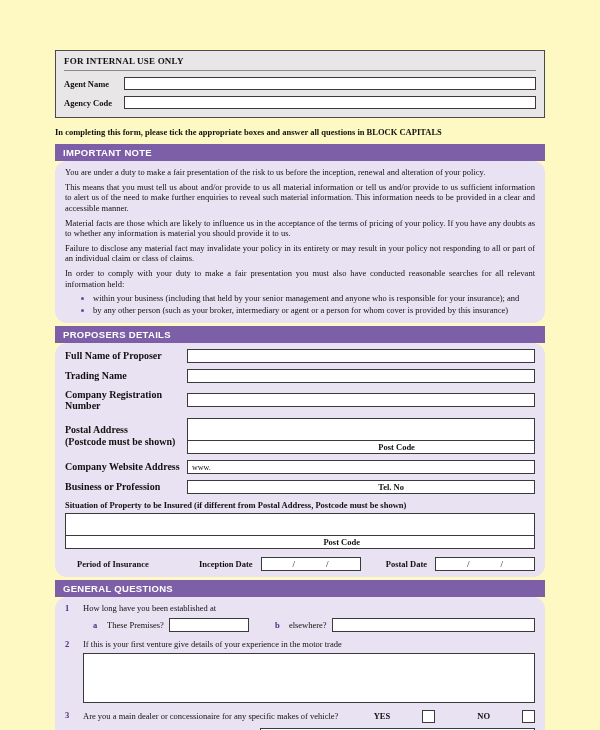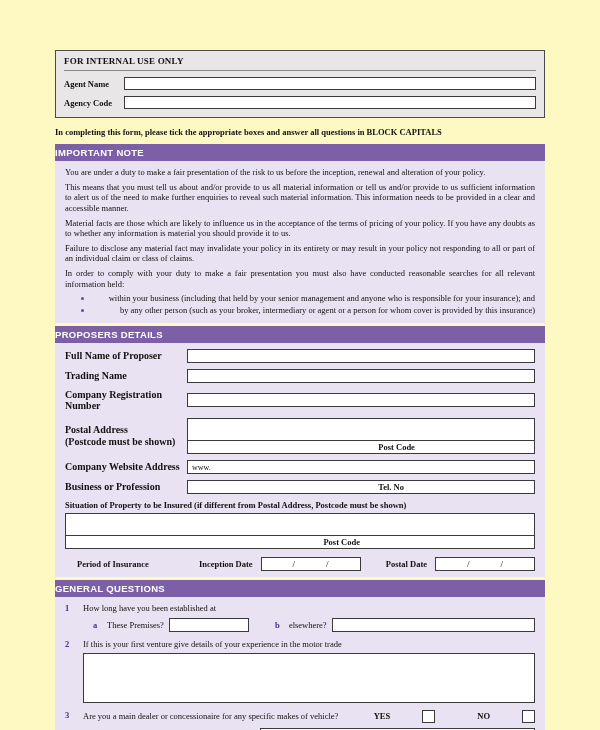--- a/index.html
+++ b/index.html
@@ -15,26 +15,26 @@
   .internal-row { display:flex; align-items:center; margin-top:6px; }
   .internal-row .ilabel { width:60px; font-weight:bold; font-size:8.5px; }
   .wbox { background:#fff; border:1px solid #3a3a3a; height:13px; }
   .internal-row .wbox { flex:1; }
   
   .intro { font-weight:bold; font-size:8.5px; margin:9px 0 7px 0; }
   
   .bar {
     background:#7d5fa8; color:#ffffff; font-family:"Liberation Sans", sans-serif;
     font-weight:bold; font-size:9.5px; letter-spacing:.3px;
-    padding:3px 8px 3px 0; margin-top:3px;
+    padding:3px 8px 3px 8px; margin-top:3px;
   }
-  .section { background:#e9e2f2; padding:6px 10px 6px 10px; font-size:8.5px; }
+  .section { background:#e9e2f2; padding:6px 10px 6px 10px; font-size:8.5px;border-radius:12px; }
   
   .note p { line-height:1.25; text-align:justify; margin-bottom:4px; }
-  .note ul { margin:1px 0 1px 28px;text-align:right; }
+  .note ul { margin:1px 0 1px 28px; }
   .note li { line-height:1.25; margin-bottom:1px; }
   .note li::marker { color:#6a4a9e; }
   
   .frow { display:flex; align-items:center; margin-bottom:6px; }
   .frow:last-child { margin-bottom:0; }
   .flabel { width:122px; font-weight:bold; font-size:10px; line-height:1.15; padding-right:6px; }
   .fbox { flex:1; background:#fff; border:1px solid #3a3a3a; height:14px; position:relative; }
   .fstack { flex:1; }
   .fbox.tall { height:23px; }
   .fbox.joined { margin-top:-1px; }

